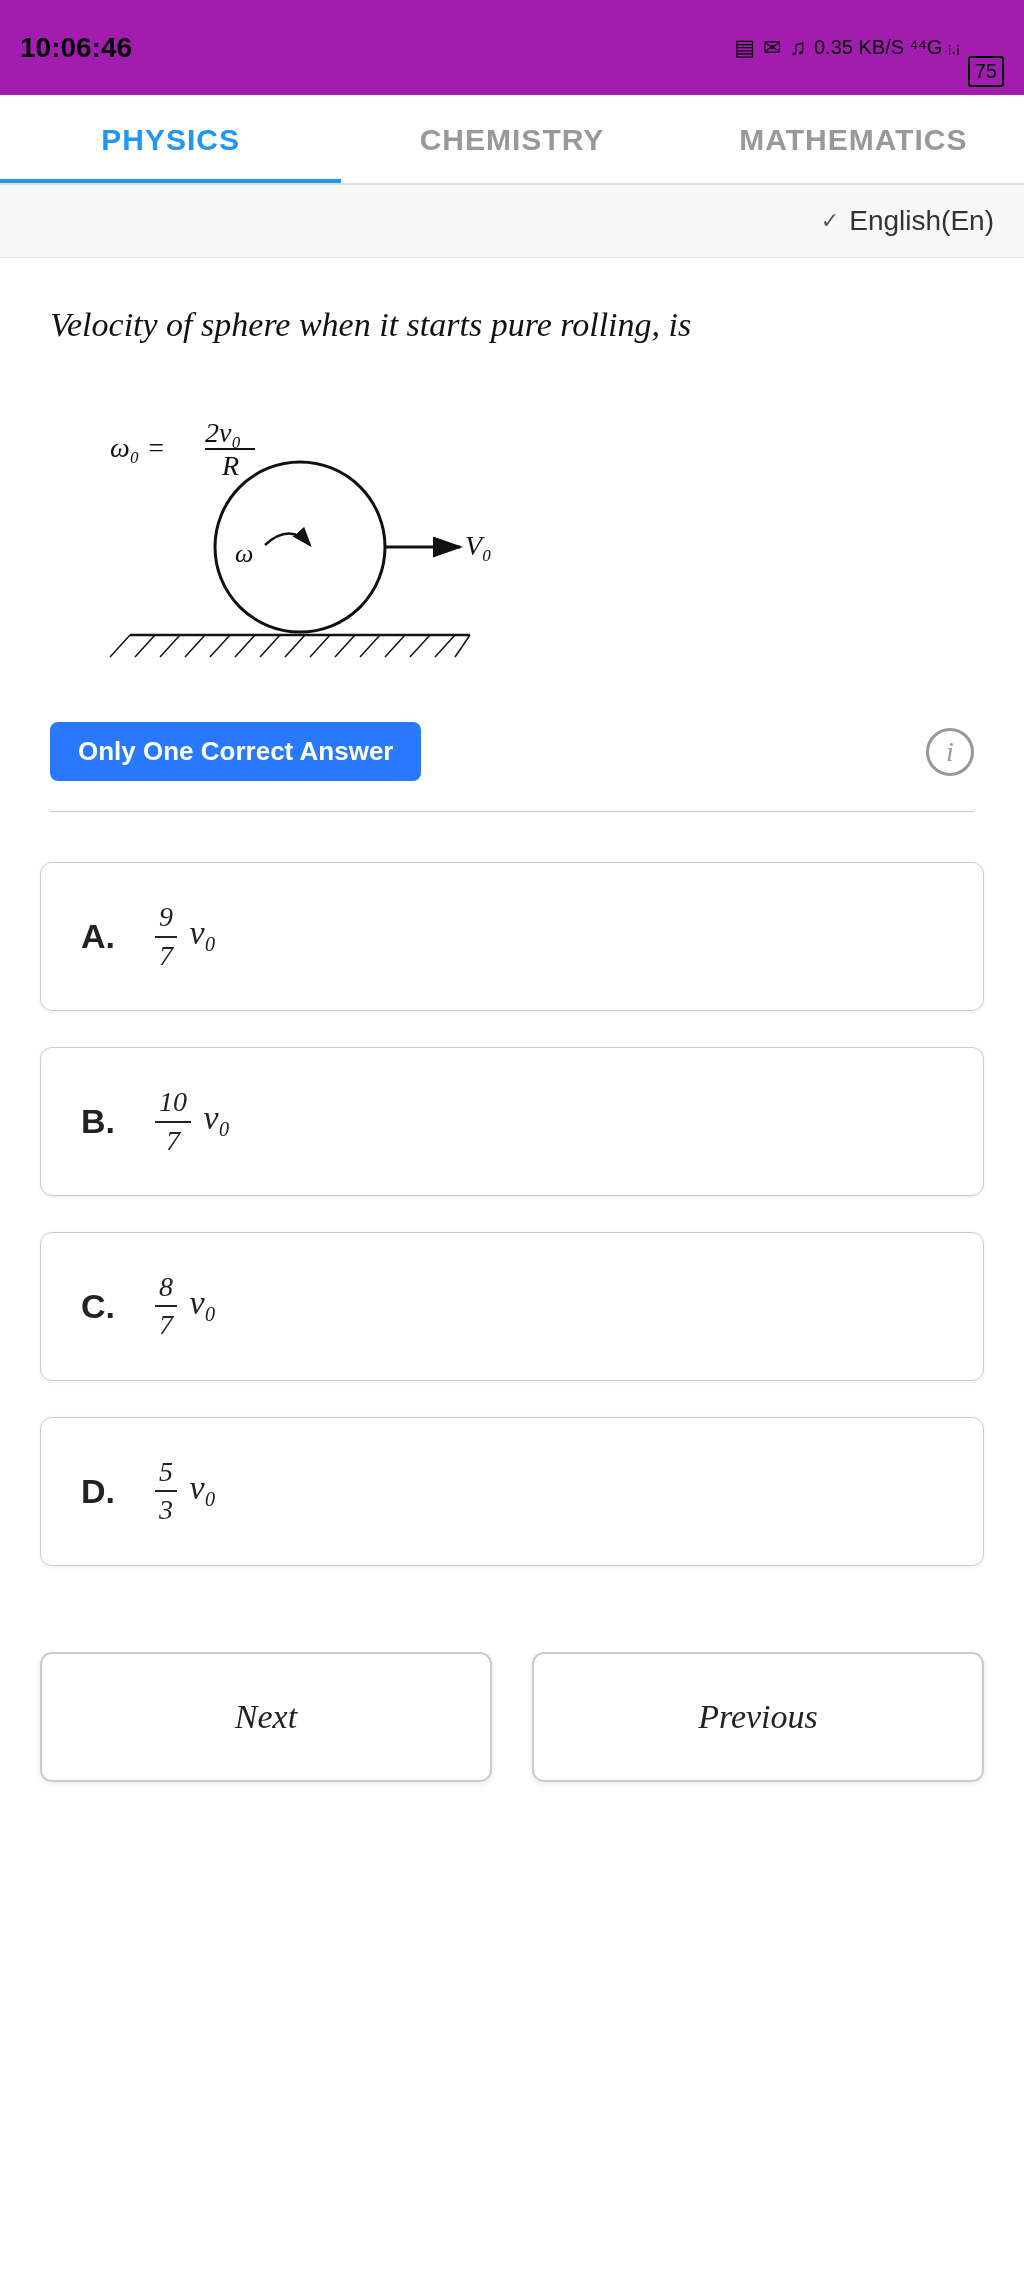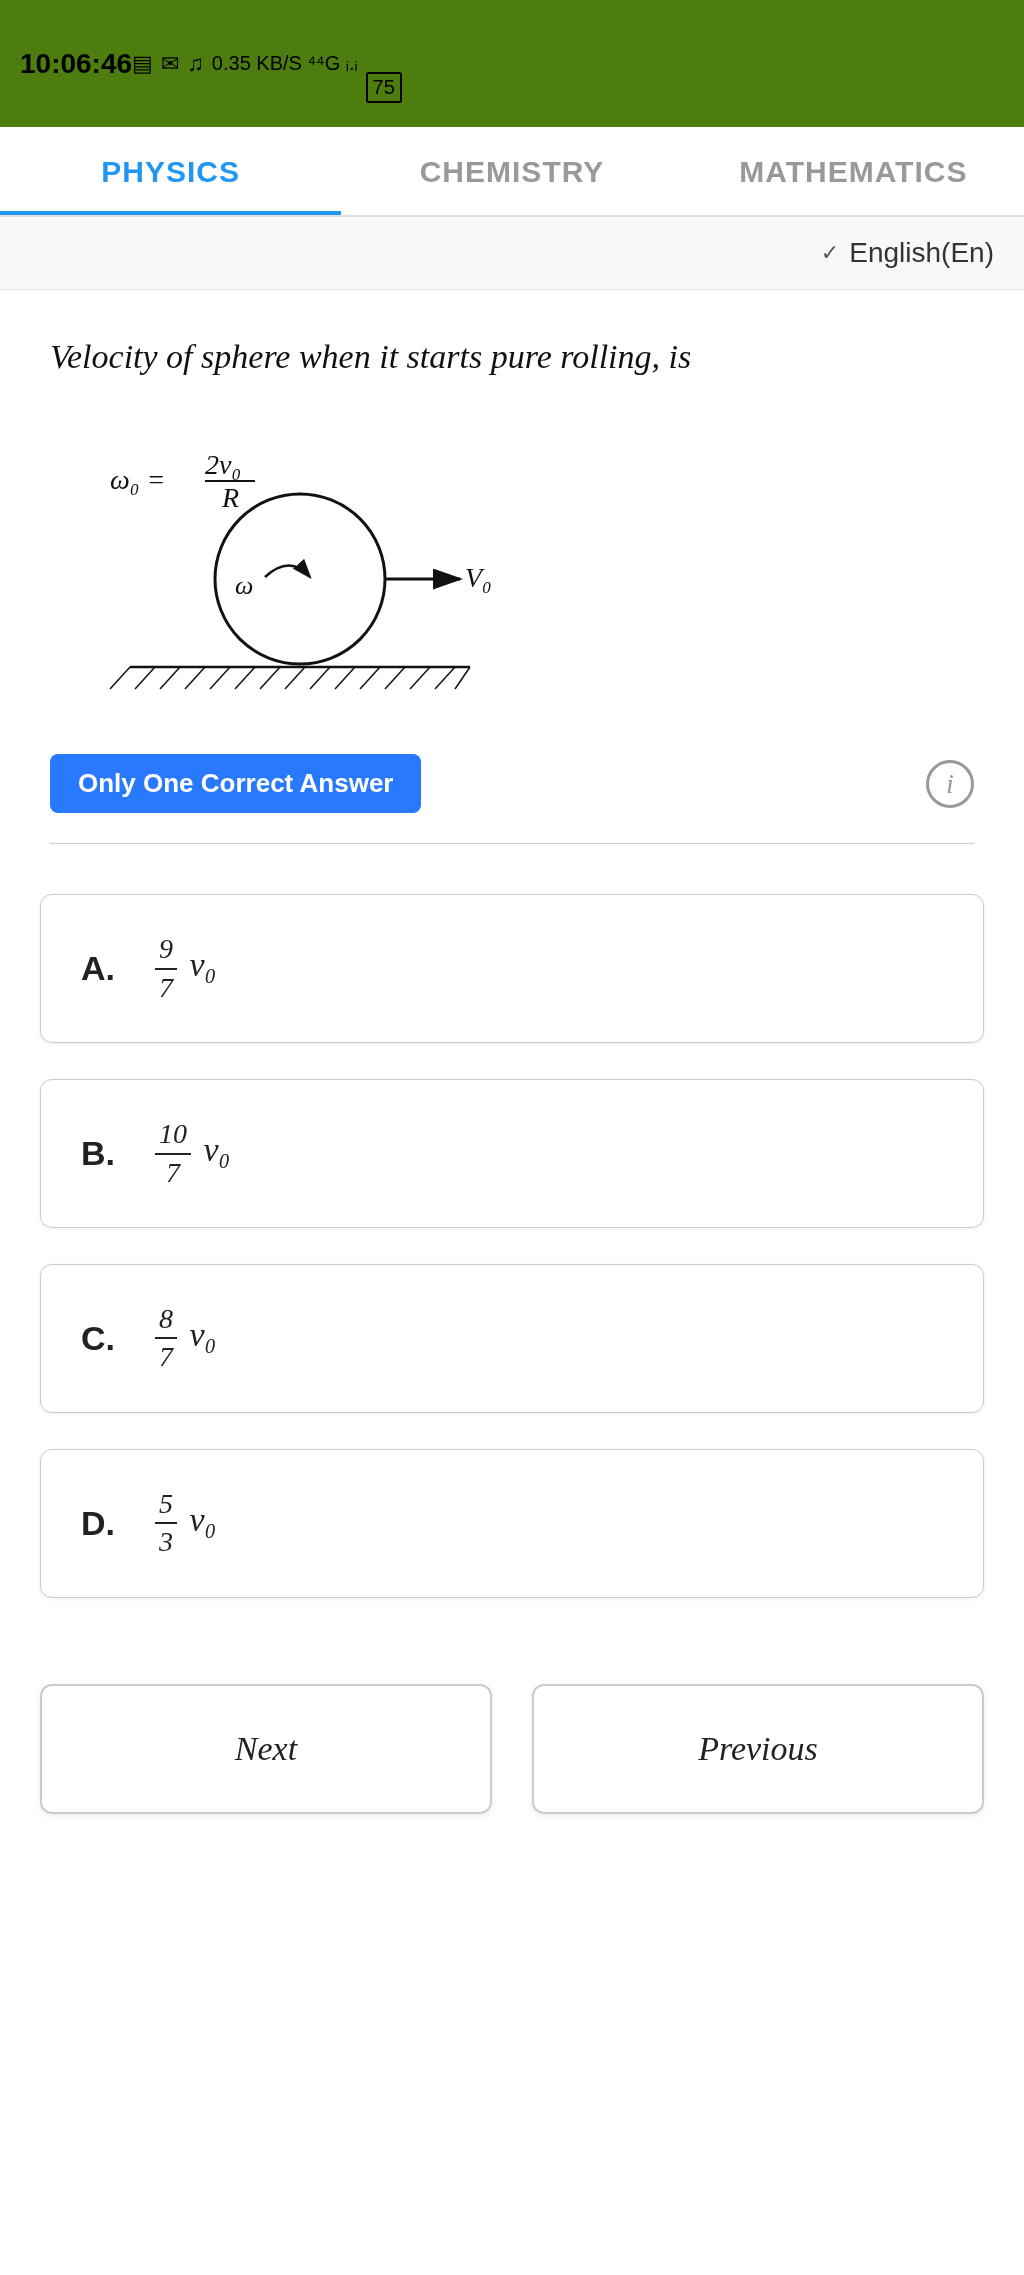--- a/index.html
+++ b/index.html
@@ -7,23 +7,24 @@
       font-family: 'Times New Roman', Times, serif;
       background: #fff;
       width: 1024px;
       min-height: 2275px;
       overflow-x: hidden;
     }
 
     
     .status-bar {
       display: flex;
-      align-items: center;
-      padding: 24px 20px;
-      background: #4d7c0f;
+      justify-content: space-between;
+      align-items: center;
+      padding: 8px 20px;
+      background: #a21caf;
       font-size: 26px;
       font-family: Arial, sans-serif;
     }
     .status-left { font-weight: 600; color: #000; font-size: 28px; }
     .status-icons { display: flex; align-items: center; gap: 8px; font-size: 22px; }
     .battery-icon {
       display: inline-block;
       border: 2px solid #000;
       border-radius: 3px;
       padding: 2px 5px;

